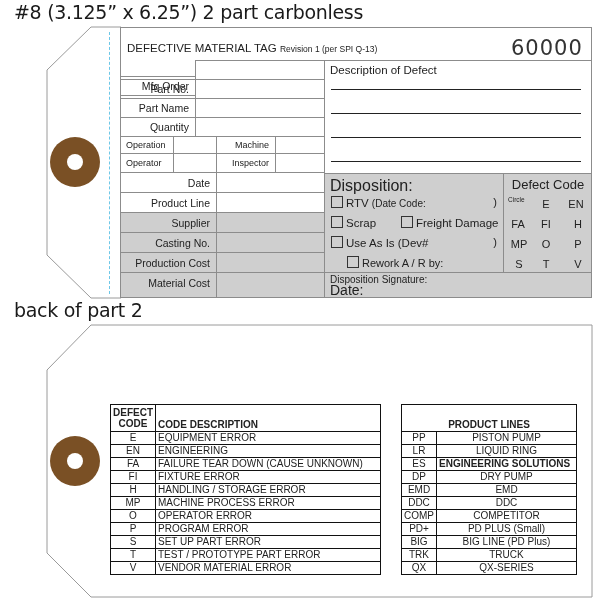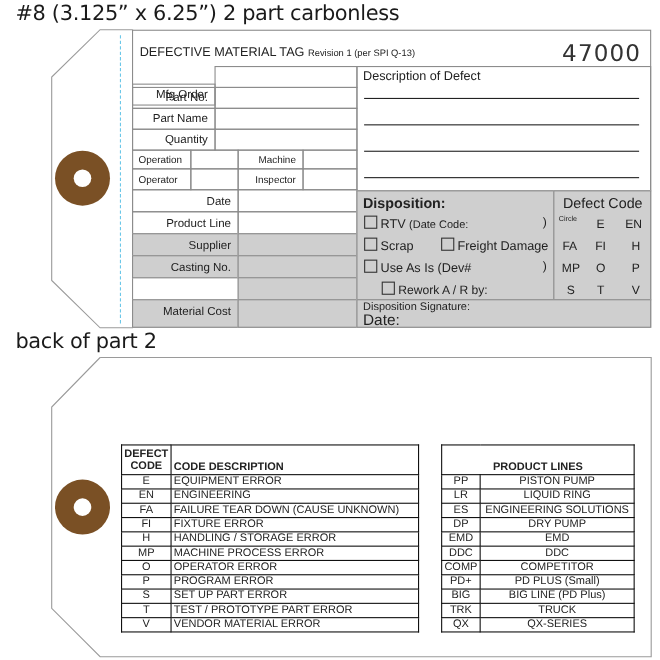--- a/index.html
+++ b/index.html
@@ -38,21 +38,21 @@
 </svg>
 <div class="perf" style="left:109px; top:32px; height:262px;"></div>
 <div class="hole" style="left:50px; top:137px;"></div>
 
 <div class="abs" style="left:120px; top:27px; width:472px; height:271px; border:1px solid #8c8c8c; background:#fff;">
 
   <div class="title" style="left:6px; top:14px;">
     <span>DEFECTIVE MATERIAL TAG</span>
     <span class="sub">Revision 1  (per SPI Q-13)</span>
   </div>
-  <div class="serial" style="left:390px; top:8px;">47000</div>
+  <div class="serial" style="left:390px; top:8px;">60000</div>
 
   <div class="cell lbl-r" style="left:-1px; top:48px; width:76px; height:20px;">Mfg Order</div>
   <div class="cell" style="left:74px; top:32px; width:130px; height:20px;"></div>
 
   <div class="cell lbl-r" style="left:-1px; top:51px; width:76px; height:20px;">Part No.</div>
   <div class="cell" style="left:74px; top:51px; width:130px; height:20px;"></div>
 
   <div class="cell lbl-r" style="left:-1px; top:70px; width:76px; height:20px;">Part Name</div>
   <div class="cell" style="left:74px; top:70px; width:130px; height:20px;"></div>
 
@@ -74,35 +74,36 @@
 
   <div class="cell lbl-r" style="left:-1px; top:164px; width:97px; height:21px;">Product Line</div>
   <div class="cell" style="left:95px; top:164px; width:109px; height:21px;"></div>
 
   <div class="cell lbl-r gray" style="left:-1px; top:184px; width:97px; height:21px;">Supplier</div>
   <div class="cell gray" style="left:95px; top:184px; width:109px; height:21px;"></div>
 
   <div class="cell lbl-r gray" style="left:-1px; top:204px; width:97px; height:21px;">Casting No.</div>
   <div class="cell gray" style="left:95px; top:204px; width:109px; height:21px;"></div>
 
+  <div class="cell lbl-r gray" style="left:-1px; top:224px; width:97px; height:21px;">Production Cost</div>
   <div class="cell gray" style="left:95px; top:224px; width:109px; height:21px;"></div>
 
   <div class="cell gray" style="left:-1px; top:244px; width:97px; height:26px; align-items:flex-start; justify-content:flex-end; padding-right:6px; padding-top:4px;">Material Cost</div>
   <div class="cell gray" style="left:95px; top:244px; width:109px; height:26px;"></div>
 
   <div class="abs" style="left:203px; top:32px; width:268px; height:114px; border:1px solid #8c8c8c;">
     <div class="abs" style="left:5px; top:3px; font-size:11.5px;">Description of Defect</div>
     <div class="desc-line" style="left:6px; width:250px; top:28px;"></div>
     <div class="desc-line" style="left:6px; width:250px; top:52px;"></div>
     <div class="desc-line" style="left:6px; width:250px; top:76px;"></div>
     <div class="desc-line" style="left:6px; width:250px; top:100px;"></div>
   </div>
 
   <div class="abs gray" style="left:203px; top:145px; width:180px; height:100px; border:1px solid #8c8c8c;">
-    <div class="disp-row" style="left:5px; top:3px; font-size:13px;font-weight:bold;">Disposition:</div>
+    <div class="disp-row" style="left:5px; top:3px; font-size:16px;">Disposition:</div>
     <div class="disp-row" style="left:6px; top:22px; width:168px;">
       <span class="chk"></span><span style="font-size:11.5px;">RTV</span>
       <span style="font-size:10px;">(Date Code:</span>
       <span style="position:absolute; right:2px;">)</span>
     </div>
     <div class="disp-row" style="left:6px; top:42px;">
       <span class="chk"></span><span style="font-size:11.5px;">Scrap</span>
     </div>
     <div class="disp-row" style="left:64px; top:42px;padding-left:12px;">
       <span class="chk"></span><span style="font-size:11.5px;">Freight Damage</span>
@@ -208,21 +209,21 @@
       <tr>
         <td style="text-align: center; width: 28px;">PP</td>
         <td style="text-align: center;">PISTON PUMP</td>
       </tr>
       <tr>
         <td style="text-align: center; width: 28px;">LR</td>
         <td style="text-align: center;">LIQUID RING</td>
       </tr>
       <tr>
         <td style="text-align: center; width: 28px;">ES</td>
-        <td style="text-align: center;">ENGINEERING SOLUTIONS</td>
+        <td style="text-align: left; font-weight: bold;">ENGINEERING SOLUTIONS</td>
       </tr>
       <tr>
         <td style="text-align: center; width: 28px;">DP</td>
         <td style="text-align: center;">DRY PUMP</td>
       </tr>
       <tr>
         <td style="text-align: center; width: 28px;">EMD</td>
         <td style="text-align: center;">EMD</td>
       </tr>
       <tr>

